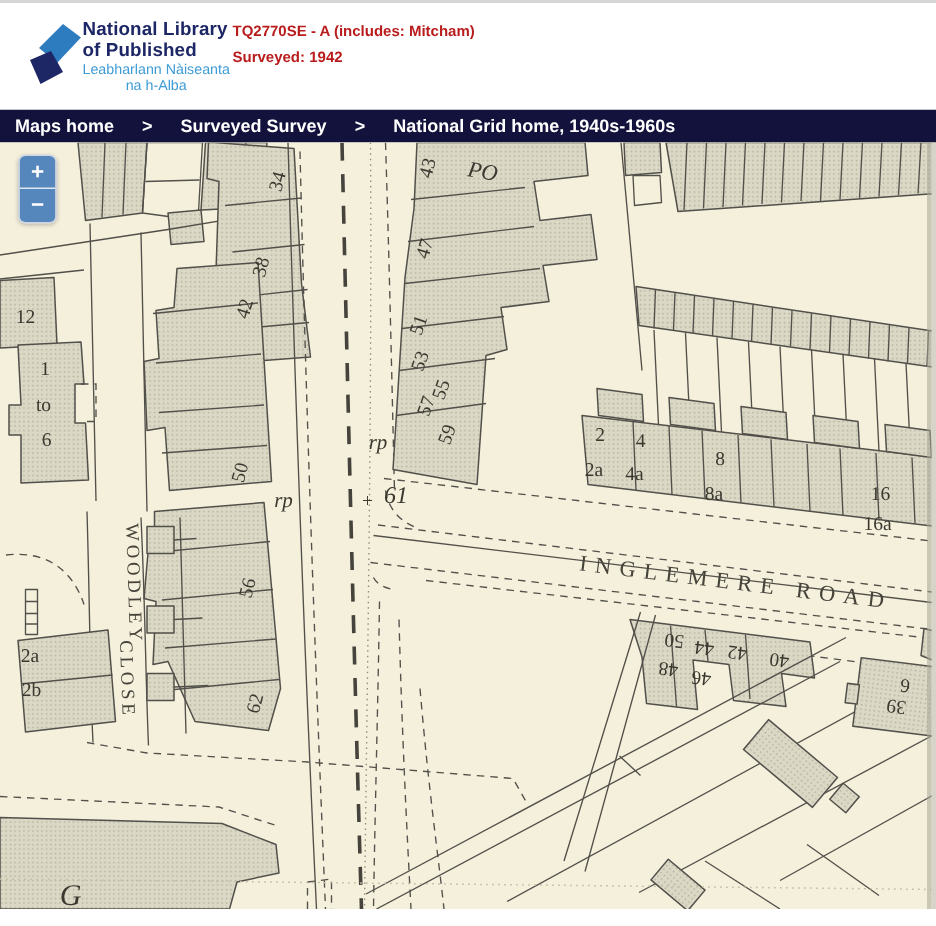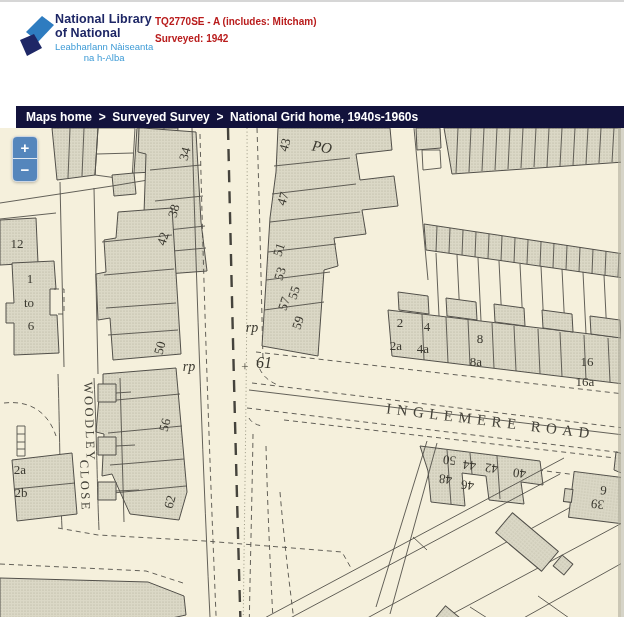--- a/index.html
+++ b/index.html
@@ -1,29 +1,29 @@
 <!DOCTYPE html>
 <html><head>
 <meta charset="utf-8">
 <style>
   html,body{margin:0;padding:0;background:#ffffff;}
   body{width:624px;height:617px;overflow:hidden;font-family:"Liberation Sans",sans-serif;position:relative;border-top:2px solid #d6d6d6;box-sizing:border-box;}
 
   
-  .header{height:104px;background:#ffffff;position:relative;}
+  .header{height:71px;background:#ffffff;position:relative;}
   .logo{position:absolute;left:13px;top:9px;width:42px;height:48px;}
   .brand{position:absolute;left:55px;top:11px;line-height:1.1;}
   .brand .en{font-weight:bold;font-size:12.5px;color:#1e2766;letter-spacing:.1px;}
   .brand .ga{font-size:9.5px;color:#3e9bd6;margin-top:1px;text-align:center;}
   .brand .ga:first-of-type{margin-top:4px;}
   .titleblock{position:absolute;left:155px;top:11px;line-height:17px;}
   .titleblock div{font-weight:bold;font-size:10px;color:#b91c1c;}
 
   
-  .breadcrumb{height:22px;background:#12123c;color:#ffffff;font-size:12px;font-weight:bold;display:flex;align-items:center;padding-left:10px;gap:0;margin-left:16px;}
+  .breadcrumb{height:22px;background:#12123c;color:#ffffff;font-size:12px;font-weight:bold;display:flex;align-items:center;padding-left:10px;gap:12px;}
   .breadcrumb .crumb{cursor:pointer;white-space:pre;}
   .breadcrumb .sep{white-space:pre;}
 
   
   .map{position:relative;width:624px;height:511px;background:#f5f0dc;overflow:hidden;}
   .map svg{display:block;}
 
   .zoomctl{position:absolute;left:12px;top:8px;width:24px;border:1px solid #cdd6e2;border-radius:5px;overflow:hidden;box-shadow:0 1px 3px rgba(0,0,0,.25);}
   .zoomctl button{display:block;width:24px;height:22px;background:#5586bc;color:#ffffff;border:0;font:bold 15px "Liberation Sans",sans-serif;line-height:20px;padding:0;cursor:pointer;}
   .zoomctl button:first-child{border-bottom:1px solid #dfe7f0;}
@@ -43,21 +43,21 @@
 </head>
 <body>
 
 <div class="header">
   <svg class="logo" viewBox="0 0 42 48">
     <polygon points="13,21 29,5 41,14 25,31" fill="#2e7cc0"></polygon>
     <polygon points="7,29 21,23 29,37 14,45" fill="#1e2766"></polygon>
   </svg>
   <div class="brand">
     <div class="en">National Library</div>
-    <div class="en">of National</div>
+    <div class="en">of Published</div>
     <div class="ga">Leabharlann Nàiseanta</div>
     <div class="ga">na h-Alba</div>
   </div>
   <div class="titleblock">
     <div>TQ2770SE - A (includes: Mitcham)</div>
     <div>Surveyed: 1942</div>
   </div>
 </div>
 
 <div class="breadcrumb" id="breadcrumb">

